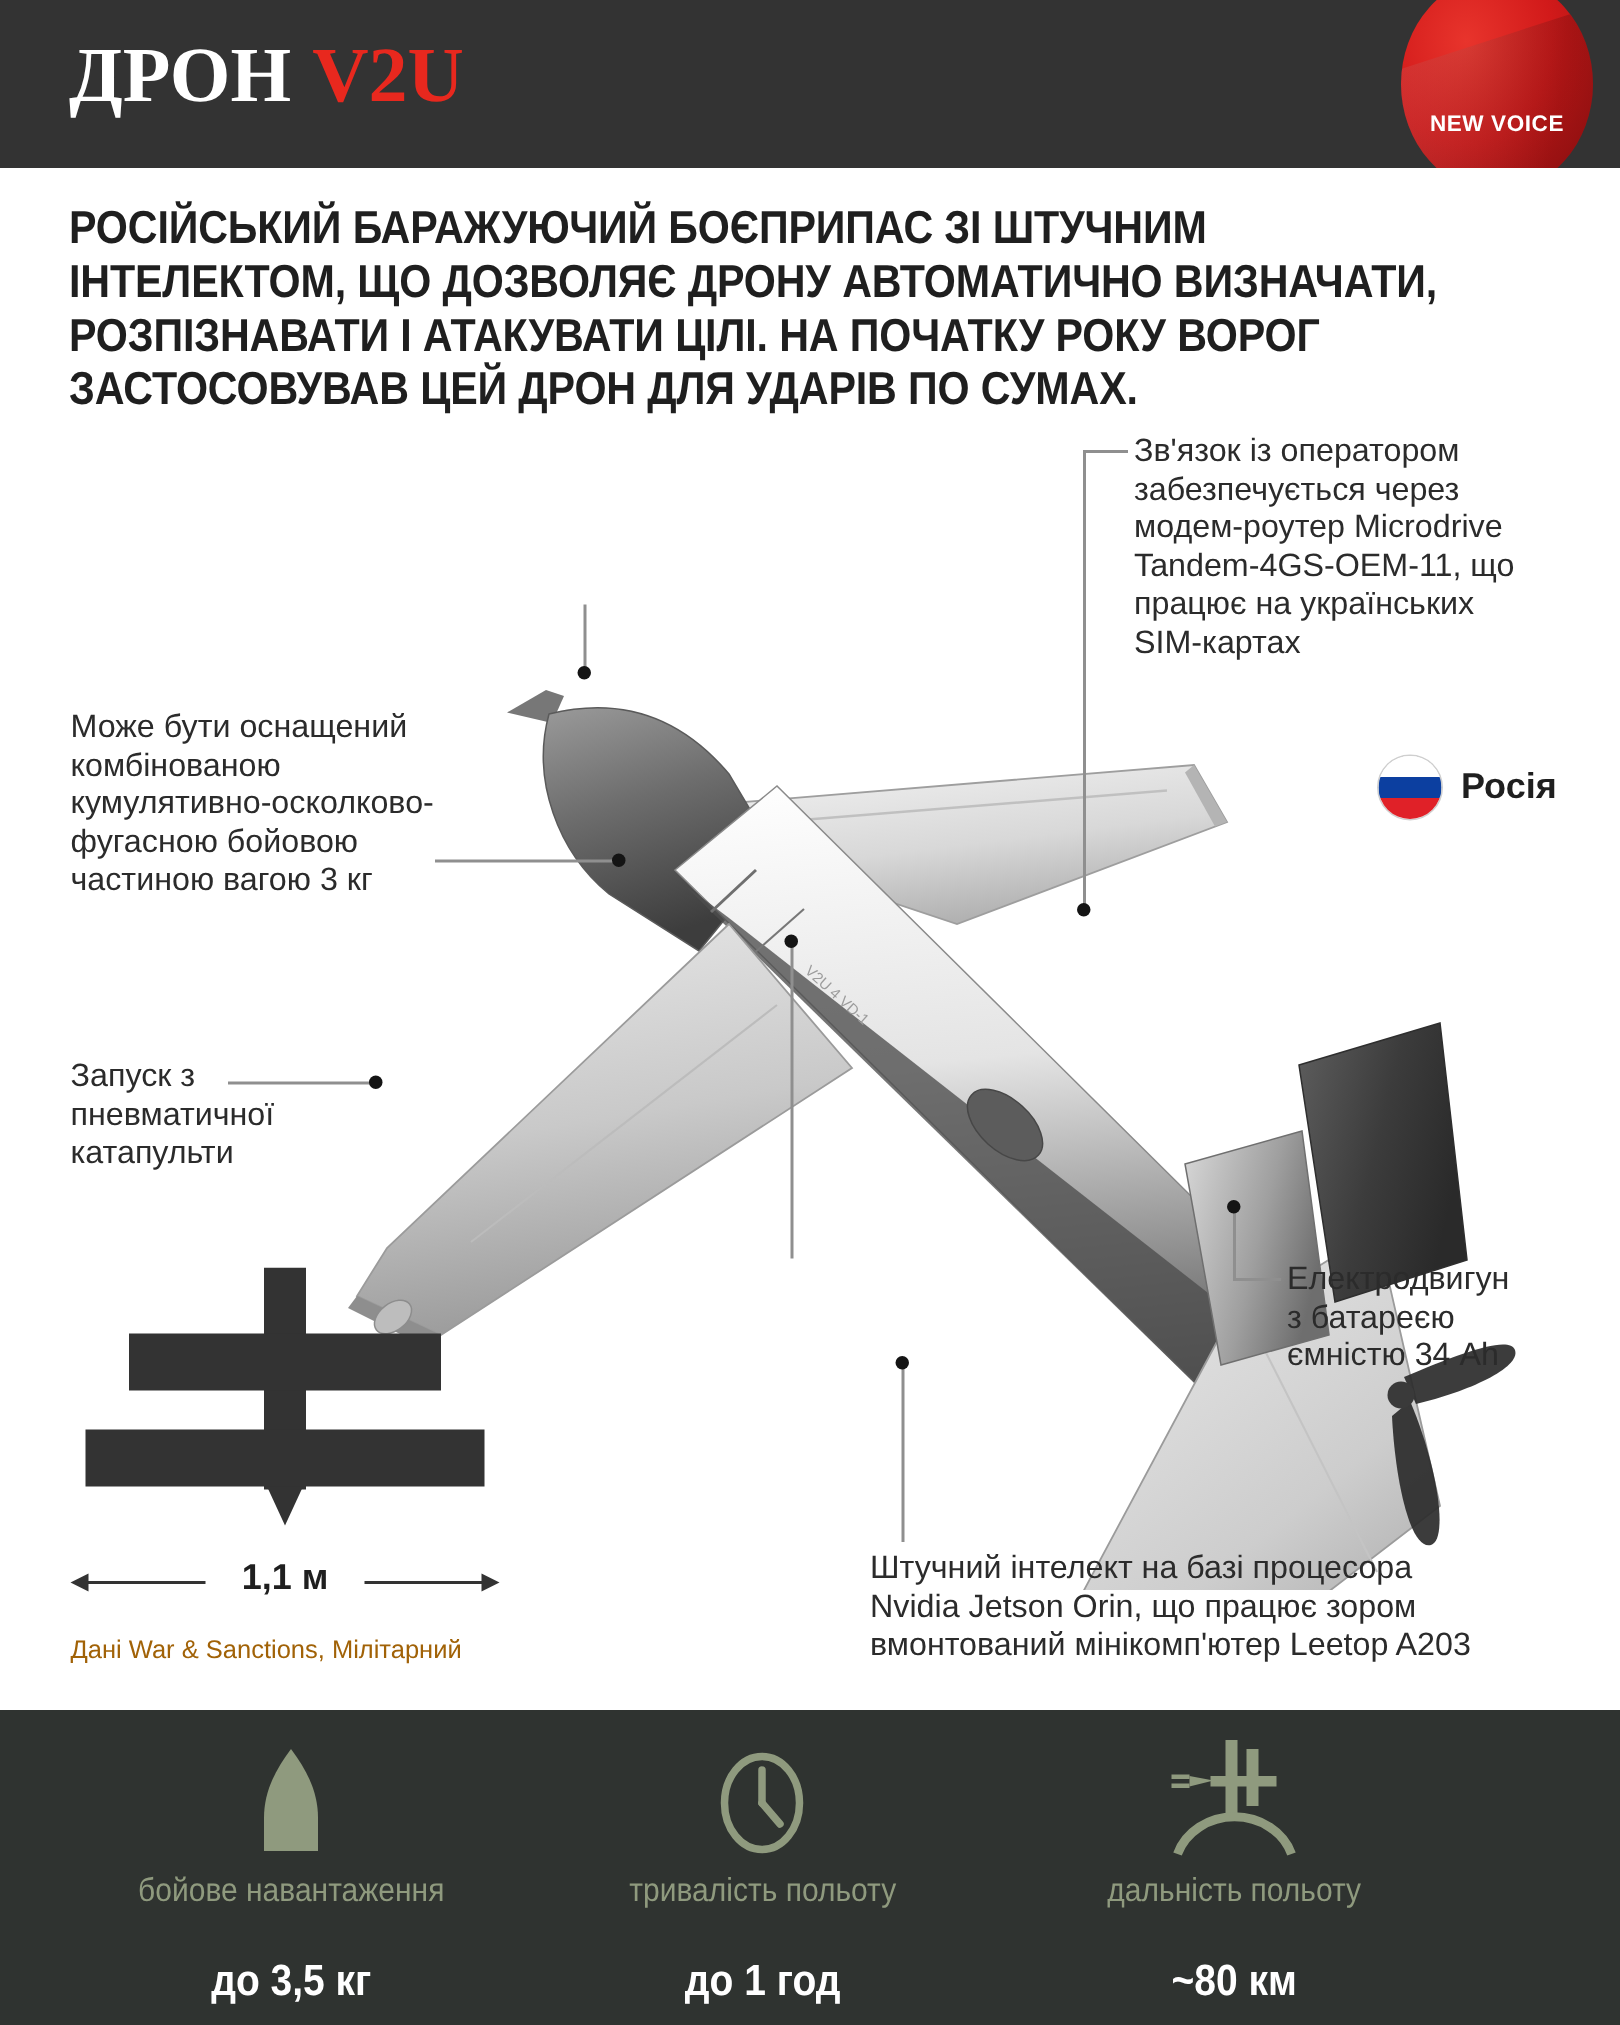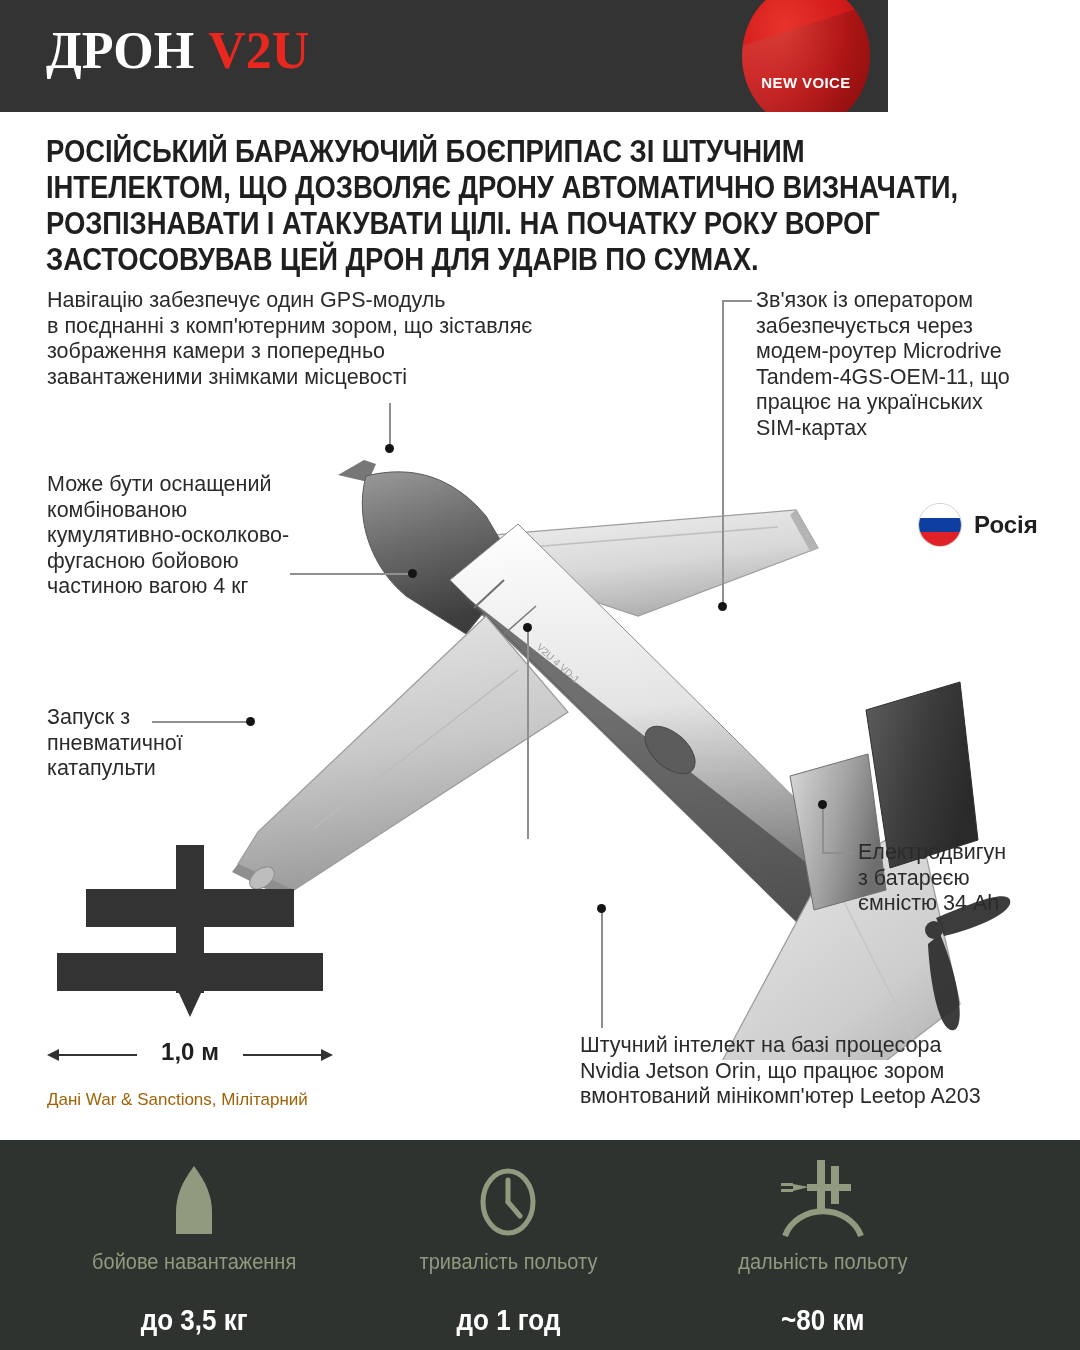--- a/index.html
+++ b/index.html
@@ -6,21 +6,21 @@
   html, body {
     width: 1080px; height: 1350px;
     background: #ffffff;
     font-family: "Liberation Sans", sans-serif;
     overflow: hidden;
   }
   #page { position: relative; width: 1080px; height: 1350px; background: #ffffff; }
 
   
   .header {
-    position: absolute; left: 0; top: 0; width: 888px; height: 112px;
+    position: absolute; left: 0; top: 0; width: 1080px; height: 112px;
     background: #333333;
     overflow: hidden;
   }
   .header-title {
     position: absolute; left: 46px; top: 21px;
     font-family: "Liberation Serif", serif;
     font-weight: bold; font-size: 52px; letter-spacing: 0px;
     white-space: nowrap;
   }
   .t-white { color: #ffffff; }
@@ -258,35 +258,31 @@
   <div class="leader lead-v" style="left:527px; top:627px; height:212px;"></div>
   <div class="dot" style="left:523px; top:623px;"></div>
 
   <div class="leader lead-h" style="left:822px; top:852px; width:32px;"></div>
   <div class="leader lead-v" style="left:822px; top:808px; height:44px;"></div>
   <div class="dot" style="left:818px; top:800px;"></div>
 
   <div class="leader lead-v" style="left:601px; top:910px; height:118px;"></div>
   <div class="dot" style="left:597px; top:904px;"></div>
 
-  <div class="ann ann-nav">Навігацію забезпечує один GPS-модуль
-в поєднанні з комп'ютерним зором, що зіставляє
-зображення камери з попередньо
-завантаженими знімками місцевості</div>
   <div class="ann ann-comm">Зв'язок із оператором
 забезпечується через
 модем-роутер Microdrive
 Tandem-4GS-OEM-11, що
 працює на українських
 SIM-картах</div>
   <div class="ann ann-war">Може бути оснащений
 комбінованою
 кумулятивно-осколково-
 фугасною бойовою
-частиною вагою 4 кг</div>
+частиною вагою 3 кг</div>
   <div class="ann ann-launch">Запуск з
 пневматичної
 катапульти</div>
   <div class="ann ann-motor">Електродвигун
 з батареєю
 ємністю 34 Ah</div>
   <div class="ann ann-ai">Штучний інтелект на базі процесора
 Nvidia Jetson Orin, що працює зором
 вмонтований мінікомп'ютер Leetop A203</div>
 
@@ -308,21 +304,21 @@
     </svg>
   </div>
 
   <div class="span-row">
     <svg width="290" height="34" viewBox="0 0 290 34">
       <line x1="8" y1="17" x2="282" y2="17" stroke="#333333" stroke-width="2"></line>
       <path d="M2,17 L14,11 L14,23 Z" fill="#333333"></path>
       <path d="M288,17 L276,11 L276,23 Z" fill="#333333"></path>
       <rect x="92" y="2" width="106" height="30" fill="#ffffff"></rect>
     </svg>
-    <div class="span-label">1,0 м</div>
+    <div class="span-label">1,1 м</div>
   </div>
 
   <div class="source">Дані War &amp; Sanctions, Мілітарний</div>
 
   <div class="statsbar">
     <div class="stats-inner">
 
       <div class="stat">
         <div class="stat-icon">
           <svg width="52" height="78" viewBox="0 0 52 78">

